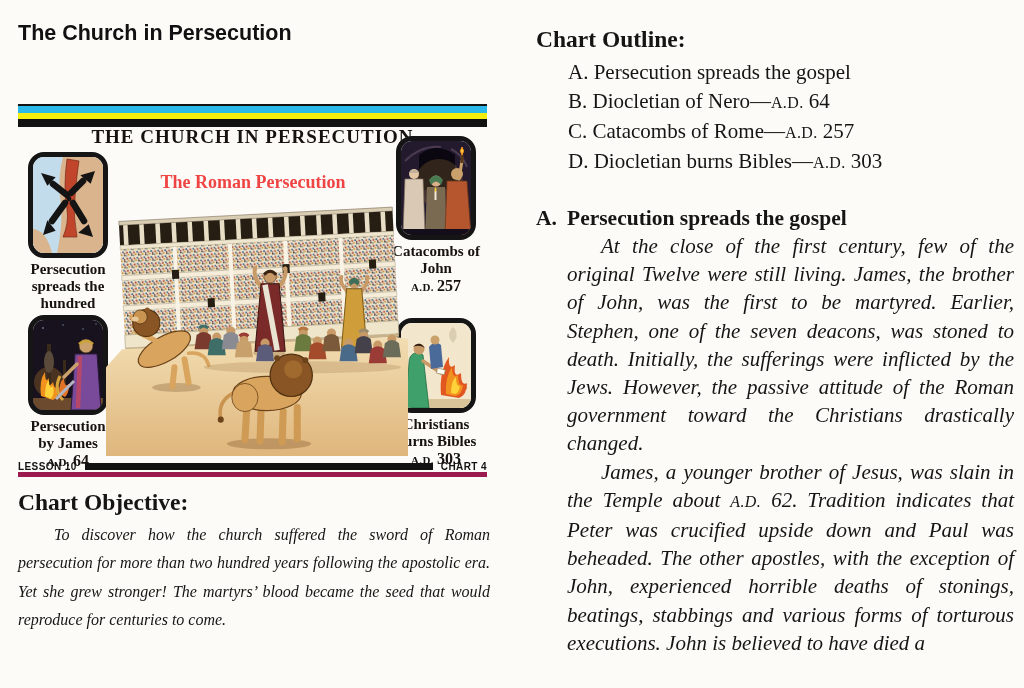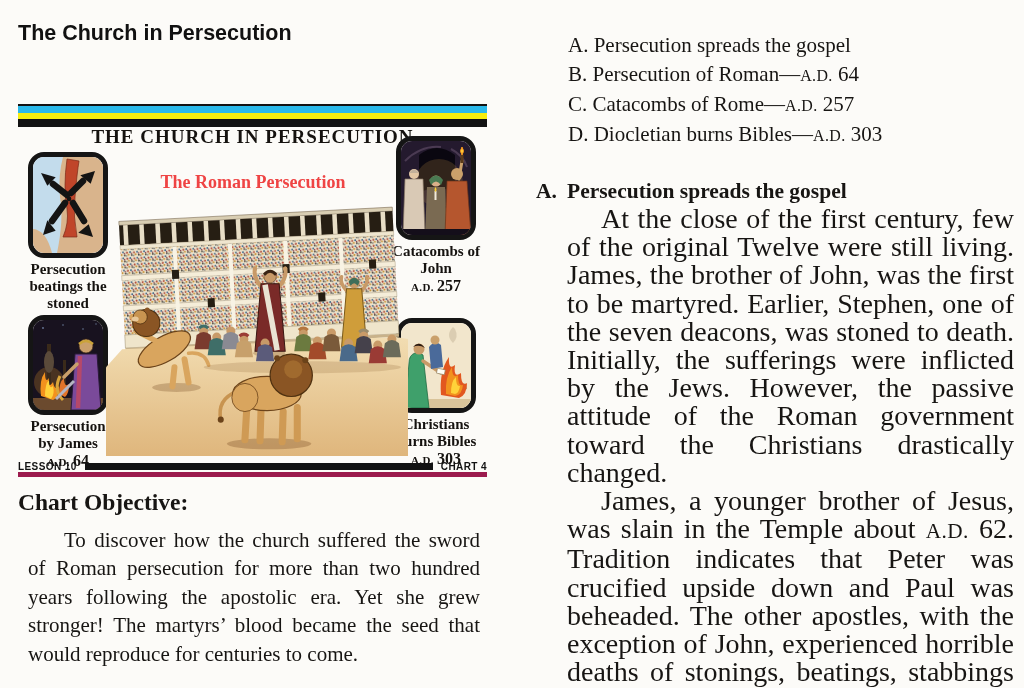--- a/index.html
+++ b/index.html
@@ -36,32 +36,32 @@
   .arena{position:absolute;left:88px;top:86px;width:302px;height:266px;}
   
   .chart-footer{position:absolute;left:0;top:357px;width:469px;display:flex;align-items:center;gap:8px;}
   .footer-label{font-family:"Liberation Sans","DejaVu Sans",sans-serif;font-weight:bold;
       font-size:10px;letter-spacing:.4px;color:#121212;}
   .footer-bar{flex:1;height:7px;background:#121212;}
   .footer-maroon{position:absolute;left:0;top:368px;width:469px;height:5px;background:#9c1b4e;}
   
   .objective{position:absolute;left:0;top:462px;width:472px;}
   .obj-heading{font-weight:bold;font-size:23.5px;margin:7px 0 5px 0;}
-  .obj-body{margin:10px;font-size:21px;line-height:28.4px;text-align:justify;
-      text-indent:36px;hyphens:auto;}
+  .obj-body{margin:0;font-size:16px;line-height:28.4px;text-align:justify;
+      text-indent:36px;hyphens:auto;font-style:italic;}
   
   .right-col{position:absolute;left:536px;top:26px;width:478px;}
   .outline-heading{font-weight:bold;font-size:23.5px;margin:0;}
   .outline-list{margin-top:5px;padding-left:32px;font-size:21px;line-height:29px;}
   .section-a{margin-top:27px;}
   .sec-heading{font-weight:bold;font-size:21.5px;line-height:28px;}
   .sec-label{display:inline-block;width:31px;}
   .sec-body{margin-left:31px;}
-  .sec-body p{margin:0;font-size:28px;line-height:28.2px;text-align:justify;
-      text-indent:34px;hyphens:auto;}
+  .sec-body p{margin:0;font-size:21px;line-height:28.2px;text-align:justify;
+      text-indent:34px;hyphens:auto;font-style:italic;}
   .sc{font-size:.76em;letter-spacing:.4px;}
 </style>
 </head>
 <body>
 
 <div class="page">
 
   <div class="left-col">
 
     <div class="doc-header">
@@ -95,22 +95,22 @@
               <path d="M32,46 L19,64" fill="none"></path>
               <polygon points="10,78 22.7,73.7 14.3,63.3" stroke="none"></polygon>
               <path d="M40,46 L51,64" fill="none"></path>
               <polygon points="60,80 55.7,67.3 45.3,75.7" stroke="none"></polygon>
               <circle cx="36" cy="42" r="2.4" stroke="none"></circle>
             </g>
           </svg>
         </div>
         <div class="corner-caption">
           <div>Persecution</div>
-          <div>beatings the</div>
-          <div>stoned</div>
+          <div>spreads the</div>
+          <div>hundred</div>
         </div>
       </div>
 
       <div class="corner corner-bl">
         <div class="corner-icon" style="height:100px;">
           <svg viewBox="0 0 70 90" preserveAspectRatio="none">
             <rect width="70" height="90" fill="#18121f"></rect>
             <circle cx="10" cy="8" r="0.9" fill="#6a7a9a"></circle>
               <circle cx="30" cy="5" r="0.8" fill="#6a7a9a"></circle>
             <circle cx="50" cy="9" r="0.8" fill="#6a7a9a"></circle>
@@ -363,23 +363,24 @@
       <div class="footer-maroon"></div>
     </div>
 
     <div class="objective">
       <h2 class="obj-heading">Chart Objective:</h2>
       <p class="obj-body">To discover how the church suffered the sword of Roman persecution for more than two hundred years following the apostolic era. Yet she grew stronger! The martyrs’ blood became the seed that would reproduce for centuries to come.</p>
     </div>
   </div>
 
   <div class="right-col">
+    <h2 class="outline-heading">Chart Outline:</h2>
     <div class="outline-list">
       <div><span>A. Persecution spreads the gospel</span></div>
-      <div><span>B. Persecution of Roman—</span><span class="sc">A.D.</span><span> 64</span></div>
+      <div><span>B. Diocletian of Nero—</span><span class="sc">A.D.</span><span> 64</span></div>
       <div><span>C. Catacombs of Rome—</span><span class="sc">A.D.</span><span> 257</span></div>
       <div><span>D. Diocletian burns Bibles—</span><span class="sc">A.D.</span><span> 303</span></div>
     </div>
 
     <div class="section-a">
       <div class="sec-heading">
         <span class="sec-label">A.</span><span>Persecution spreads the gospel</span>
       </div>
       <div class="sec-body">
         <p><span>At the close of the first century, few of the original Twelve were still living. James, the brother of John, was the first to be martyred. Earlier, Stephen, one of the seven deacons, was stoned to death. Initially, the sufferings were inflicted by the Jews. However, the passive attitude of the Roman government toward the Christians drastically changed.</span></p>

